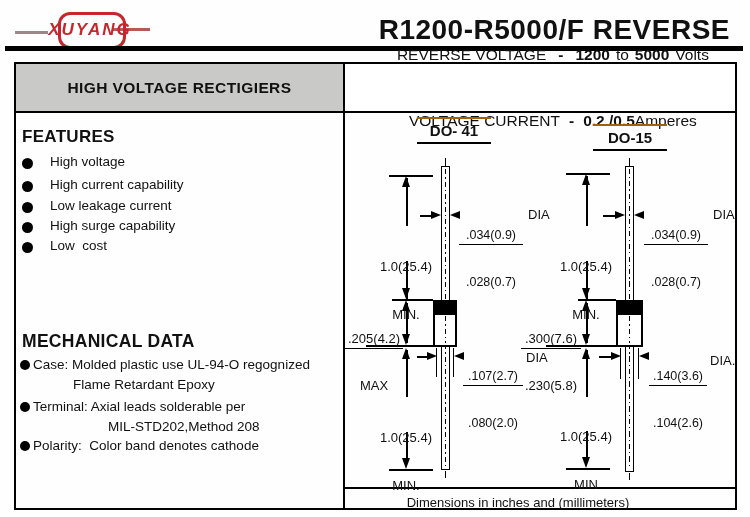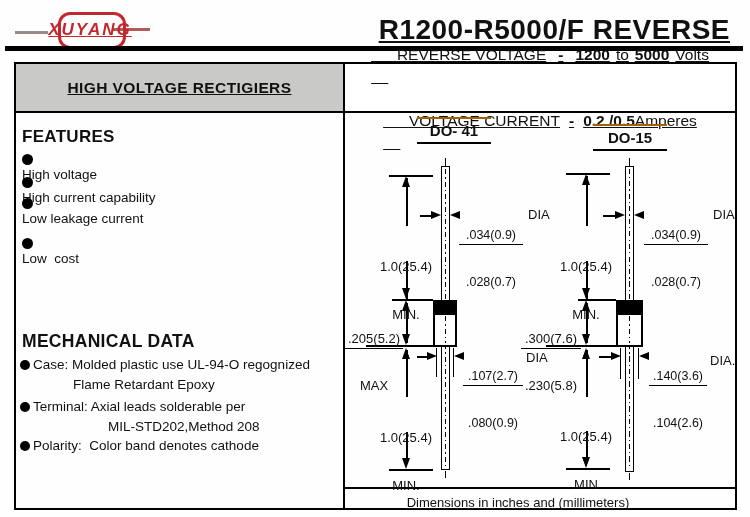--- a/index.html
+++ b/index.html
@@ -1,18 +1,18 @@
 <!DOCTYPE html>
 <html><head>
 <meta charset="utf-8">
 <style>
   html,body{margin:0;padding:0;background:#e8e8e8;}
   .page{position:relative;width:750px;height:517px;background:#fefefe;overflow:hidden;
         font-family:"Liberation Sans",sans-serif;color:#111;}
-  .abs{position:absolute;text-decoration:underline;}
+  .abs{position:absolute;}
   .b{font-weight:bold;}
   .hline{position:absolute;height:2px;background:#000;}
   .hline.thin{height:1.5px;}
   .vline{position:absolute;width:1.5px;background:#000;}
   .vthin{position:absolute;width:1px;background:#000;}
   .arr{position:absolute;width:0;height:0;}
   .arr.up{border-left:4px solid transparent;border-right:4px solid transparent;border-bottom:11px solid #000;}
   .arr.down{border-left:4px solid transparent;border-right:4px solid transparent;border-top:11px solid #000;}
   .arr.rightp{border-top:4px solid transparent;border-bottom:4px solid transparent;border-left:10px solid #000;}
   .arr.leftp{border-top:4px solid transparent;border-bottom:4px solid transparent;border-right:10px solid #000;}
@@ -22,21 +22,21 @@
   .body-rect{position:absolute;background:#fff;border:2px solid #000;box-sizing:border-box;z-index:3;}
   .band{position:absolute;left:0;right:0;top:0;height:13px;background:#000;}
   .dim-label{position:absolute;text-align:center;font-size:13px;line-height:16px;z-index:5;white-space:pre;}
   .frac{position:absolute;text-align:center;font-size:12.5px;line-height:14px;z-index:5;white-space:pre;}
   .frac .num{border-bottom:1.5px solid #000;padding:0 3px 2px;}
   .frac .den{padding-top:2px;}
   .dia-unit{position:absolute;font-size:13px;z-index:5;}
   .pkg-label{position:absolute;border-top:2px solid #a16207;border-bottom:2px solid #000;
     text-align:center;font-weight:bold;font-size:15px;padding:3px 0;z-index:5;}
   .bullet{width:10px;height:10px;background:#000;border-radius:50%;flex:0 0 auto;}
-  .feat-row{position:absolute;display:flex;align-items:flex-start;gap:2px;font-size:13.5px;white-space:pre;flex-direction:column;}
+  .feat-row{position:absolute;display:flex;align-items:flex-end;gap:17px;font-size:13.5px;white-space:pre;}
   .mech-row{position:absolute;display:flex;align-items:center;gap:3px;font-size:13.5px;white-space:pre;}
   .sec-title{position:absolute;font-weight:bold;font-size:17px;letter-spacing:0.3px;}
   .plain-label{position:absolute;font-size:13.5px;white-space:pre;}
 </style>
 </head>
 <body>
 
 <div class="page">
 
   <div class="abs" style="left:14px;top:5px;width:150px;height:44px;">
@@ -73,20 +73,24 @@
     <span>High voltage</span>
   </div>
   <div class="feat-row" style="left:22px;top:177px;">
     <span class="bullet" style="width:11px;height:11px;"></span>
     <span>High current capability</span>
   </div>
   <div class="feat-row" style="left:22px;top:198px;">
     <span class="bullet" style="width:11px;height:11px;"></span>
     <span>Low leakage current</span>
   </div>
+  <div class="feat-row" style="left:22px;top:218px;">
+    <span class="bullet" style="width:11px;height:11px;"></span>
+    <span>High surge capability</span>
+  </div>
   <div class="feat-row" style="left:22px;top:238px;">
     <span class="bullet" style="width:11px;height:11px;"></span>
     <span>Low  cost</span>
   </div>
 
   <div class="sec-title" style="left:22px;top:331px;font-size:17.5px;">MECHANICAL DATA</div>
 
   <div class="mech-row" style="left:20px;top:357px;text-align:center;">
     <span class="bullet"></span>
     <span>Case: Molded plastic use UL-94-O regognized</span>
@@ -133,32 +137,32 @@
     <div class="den">.028(0.7)</div>
   </div>
   <div class="dia-unit" style="left:528px;top:207px;">DIA</div>
 
   <div class="hline thin" style="left:392px;top:299px;width:41px;"></div>
   <div class="hline thin" style="left:366px;top:345px;width:67px;"></div>
   <div class="arr up" style="left:402px;top:300px;"></div>
   <div class="vline" style="left:406px;top:303px;height:40px;"></div>
   <div class="arr down" style="left:402px;top:334px;"></div>
   <div class="frac" style="left:345px;top:304px;width:58px;font-size:13px;">
-    <div class="num">.205(5.2)</div>
+    <div class="num">.205(4.2)</div>
     <div class="den">MAX</div>
   </div>
 
   <div class="vthin" style="left:436px;top:348px;height:29px;"></div>
   <div class="vthin" style="left:453px;top:348px;height:29px;"></div>
   <div class="hline thin" style="left:417px;top:356px;width:11px;"></div>
   <div class="arr rightp" style="left:427px;top:352px;"></div>
   <div class="arr leftp" style="left:454px;top:352px;"></div>
   <div class="frac" style="left:463px;top:341px;width:60px;">
     <div class="num">.107(2.7)</div>
-    <div class="den">.080(0.9)</div>
+    <div class="den">.080(2.0)</div>
   </div>
   <div class="dia-unit" style="left:526px;top:350px;">DIA</div>
 
   <div class="arr up" style="left:402px;top:348px;"></div>
   <div class="vline" style="left:406px;top:350px;height:47px;"></div>
   <div class="dim-label" style="left:374px;top:398px;width:64px;">
     <div>1.0(25.4)</div>
     <div>MIN.</div>
   </div>
   <div class="vline" style="left:406px;top:432px;height:27px;"></div>

